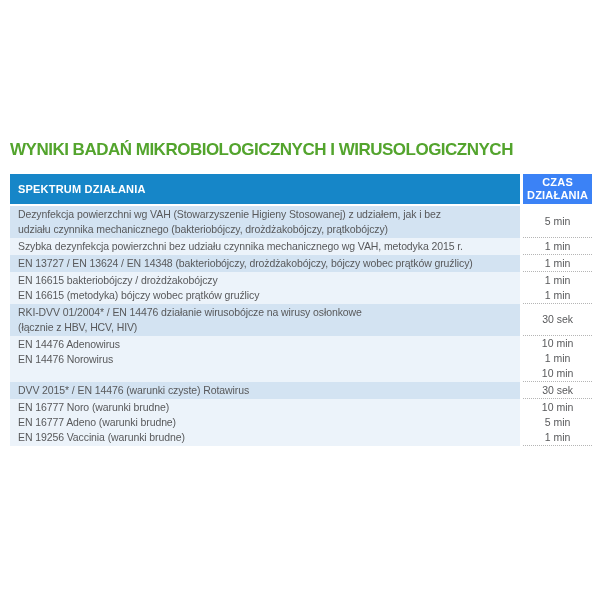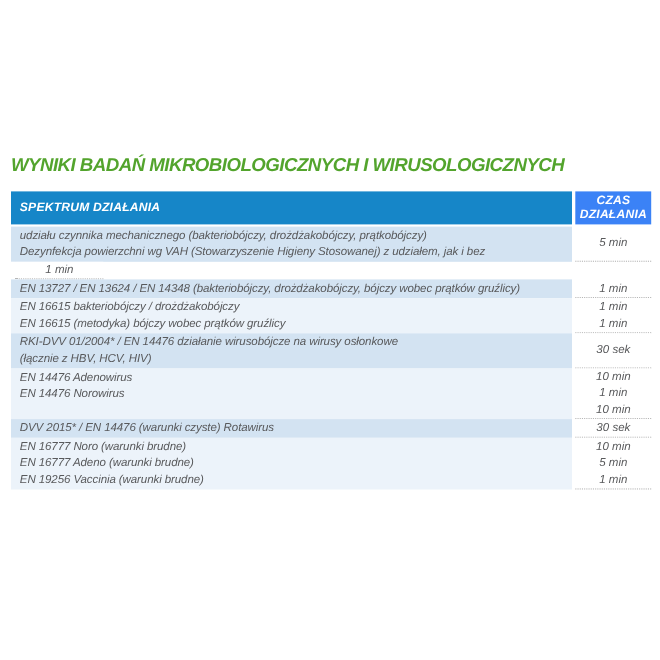--- a/index.html
+++ b/index.html
@@ -7,21 +7,20 @@
     padding: 0;
     background: #ffffff;
     font-family: "Liberation Sans", sans-serif;
   }
   .page {
     position: relative;
     width: 600px;
     height: 600px;
     background: #ffffff;
     overflow: hidden;
-    font-style: italic;
   }
   .title {
     position: absolute;
     left: 10px;
     top: 140px;
     width: 584px;
     font-size: 17px;
     font-weight: bold;
     letter-spacing: -0.5px;
     color: #53a42d;
@@ -122,30 +121,33 @@
       <div class="cell-right">
         <div>CZAS</div>
         <div>DZIAŁANIA</div>
       </div>
     </div>
 
     <div class="tbody">
 
       <div class="trow shade-blue">
         <div class="cell-left pad2">
+          <div class="txt-line">Dezynfekcja powierzchni wg VAH (Stowarzyszenie Higieny Stosowanej) z udziałem, jak i bez</div>
           <div class="txt-line">udziału czynnika mechanicznego (bakteriobójczy, drożdżakobójczy, prątkobójczy)</div>
-          <div class="txt-line">Dezynfekcja powierzchni wg VAH (Stowarzyszenie Higieny Stosowanej) z udziałem, jak i bez</div>
         </div>
         <div class="colgap"></div>
         <div class="cell-right">
           <div class="time-line">5 min</div>
         </div>
       </div>
 
       <div class="trow shade-pale">
+        <div class="cell-left pad2">
+          <div class="txt-line">Szybka dezynfekcja powierzchni bez udziału czynnika mechanicznego wg VAH, metodyka 2015 r.</div>
+        </div>
         <div class="colgap"></div>
         <div class="cell-right">
           <div class="time-line">1 min</div>
         </div>
       </div>
 
       <div class="trow shade-blue">
         <div class="cell-left pad2">
           <div class="txt-line">EN 13727 / EN 13624 / EN 14348 (bakteriobójczy, drożdżakobójczy, bójczy wobec prątków gruźlicy)</div>
         </div>

